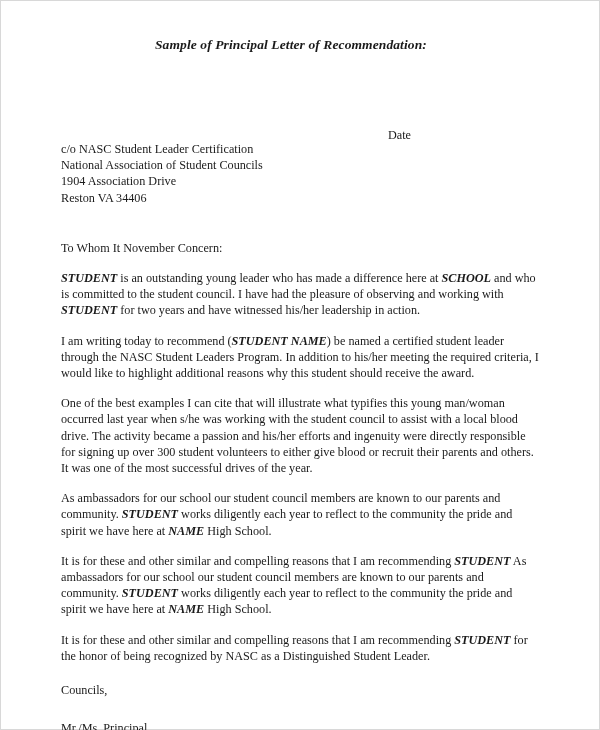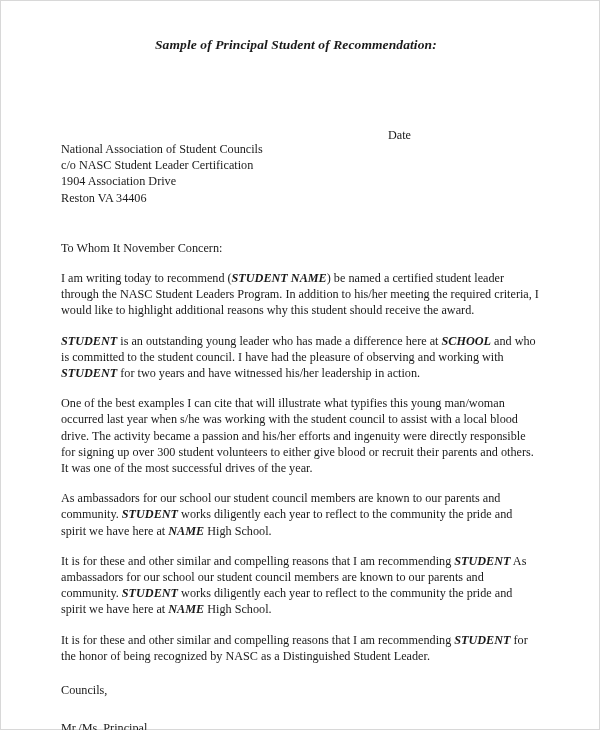--- a/index.html
+++ b/index.html
@@ -69,38 +69,38 @@
   b.em {
     font-weight: bold;
     font-style: italic;
   }
 </style>
 </head>
 <body>
 
 <div class="page">
 
-  <div class="doc-title">Sample of Principal Student of Recommendation:</div>
+  <div class="doc-title">Sample of Principal Letter of Recommendation:</div>
 
   <div class="date-line">Date</div>
 
   <div class="letter-body">
 
     <div class="addr-block">
+        <div class="addr-line">c/o NASC Student Leader Certification</div>
         <div class="addr-line">National Association of Student Councils</div>
-        <div class="addr-line">c/o NASC Student Leader Certification</div>
         <div class="addr-line">1904 Association Drive</div>
         <div class="addr-line">Reston VA 34406</div>
       </div>
 
     <div class="salutation">To Whom It November Concern:</div>
 
     <div>
+        <p class="para"><b class="em">STUDENT</b><span> is an outstanding young leader who has made a difference here at </span><b class="em">SCHOOL</b><span> and who is committed to the student council.  I have had the pleasure of observing and working with </span><b class="em">STUDENT</b><span> for two years and have witnessed his/her leadership in action.</span></p>
         <p class="para"><span>I am writing today to recommend (</span><b class="em">STUDENT NAME</b><span>) be named a certified student leader through the NASC Student Leaders Program.  In addition to his/her meeting the required criteria, I would like to highlight additional reasons why this student should receive the award.</span></p>
-        <p class="para"><b class="em">STUDENT</b><span> is an outstanding young leader who has made a difference here at </span><b class="em">SCHOOL</b><span> and who is committed to the student council.  I have had the pleasure of observing and working with </span><b class="em">STUDENT</b><span> for two years and have witnessed his/her leadership in action.</span></p>
         <p class="para"><span>One of the best examples I can cite that will illustrate what typifies this young man/woman occurred last year when s/he was working with the student council to assist with a local blood drive.  The activity became a passion and his/her efforts and ingenuity were directly responsible for signing up over 300 student volunteers to either give blood or recruit their parents and others.  It was one of the most successful drives of the year.</span></p>
         <p class="para"><span>As ambassadors for our school our student council members are known to our parents and community.  </span><b class="em">STUDENT</b><span> works diligently each year to reflect to the community the pride and spirit we have here at </span><b class="em">NAME</b><span> High School.</span></p>
         <p class="para"><span>It is for these and other similar and compelling reasons that I am recommending </span><b class="em">STUDENT</b><span> As ambassadors for our school our student council members are known to our parents and community.  </span><b class="em">STUDENT</b><span> works diligently each year to reflect to the community the pride and spirit we have here at </span><b class="em">NAME</b><span> High School.</span></p>
         <p class="para"><span>It is for these and other similar and compelling reasons that I am recommending </span><b class="em">STUDENT</b><span> for the honor of being recognized by NASC as a Distinguished Student Leader.</span></p>
       </div>
 
     <div class="sign-off">Councils,</div>
 
     <div class="signer">Mr./Ms. Principal</div>
 

